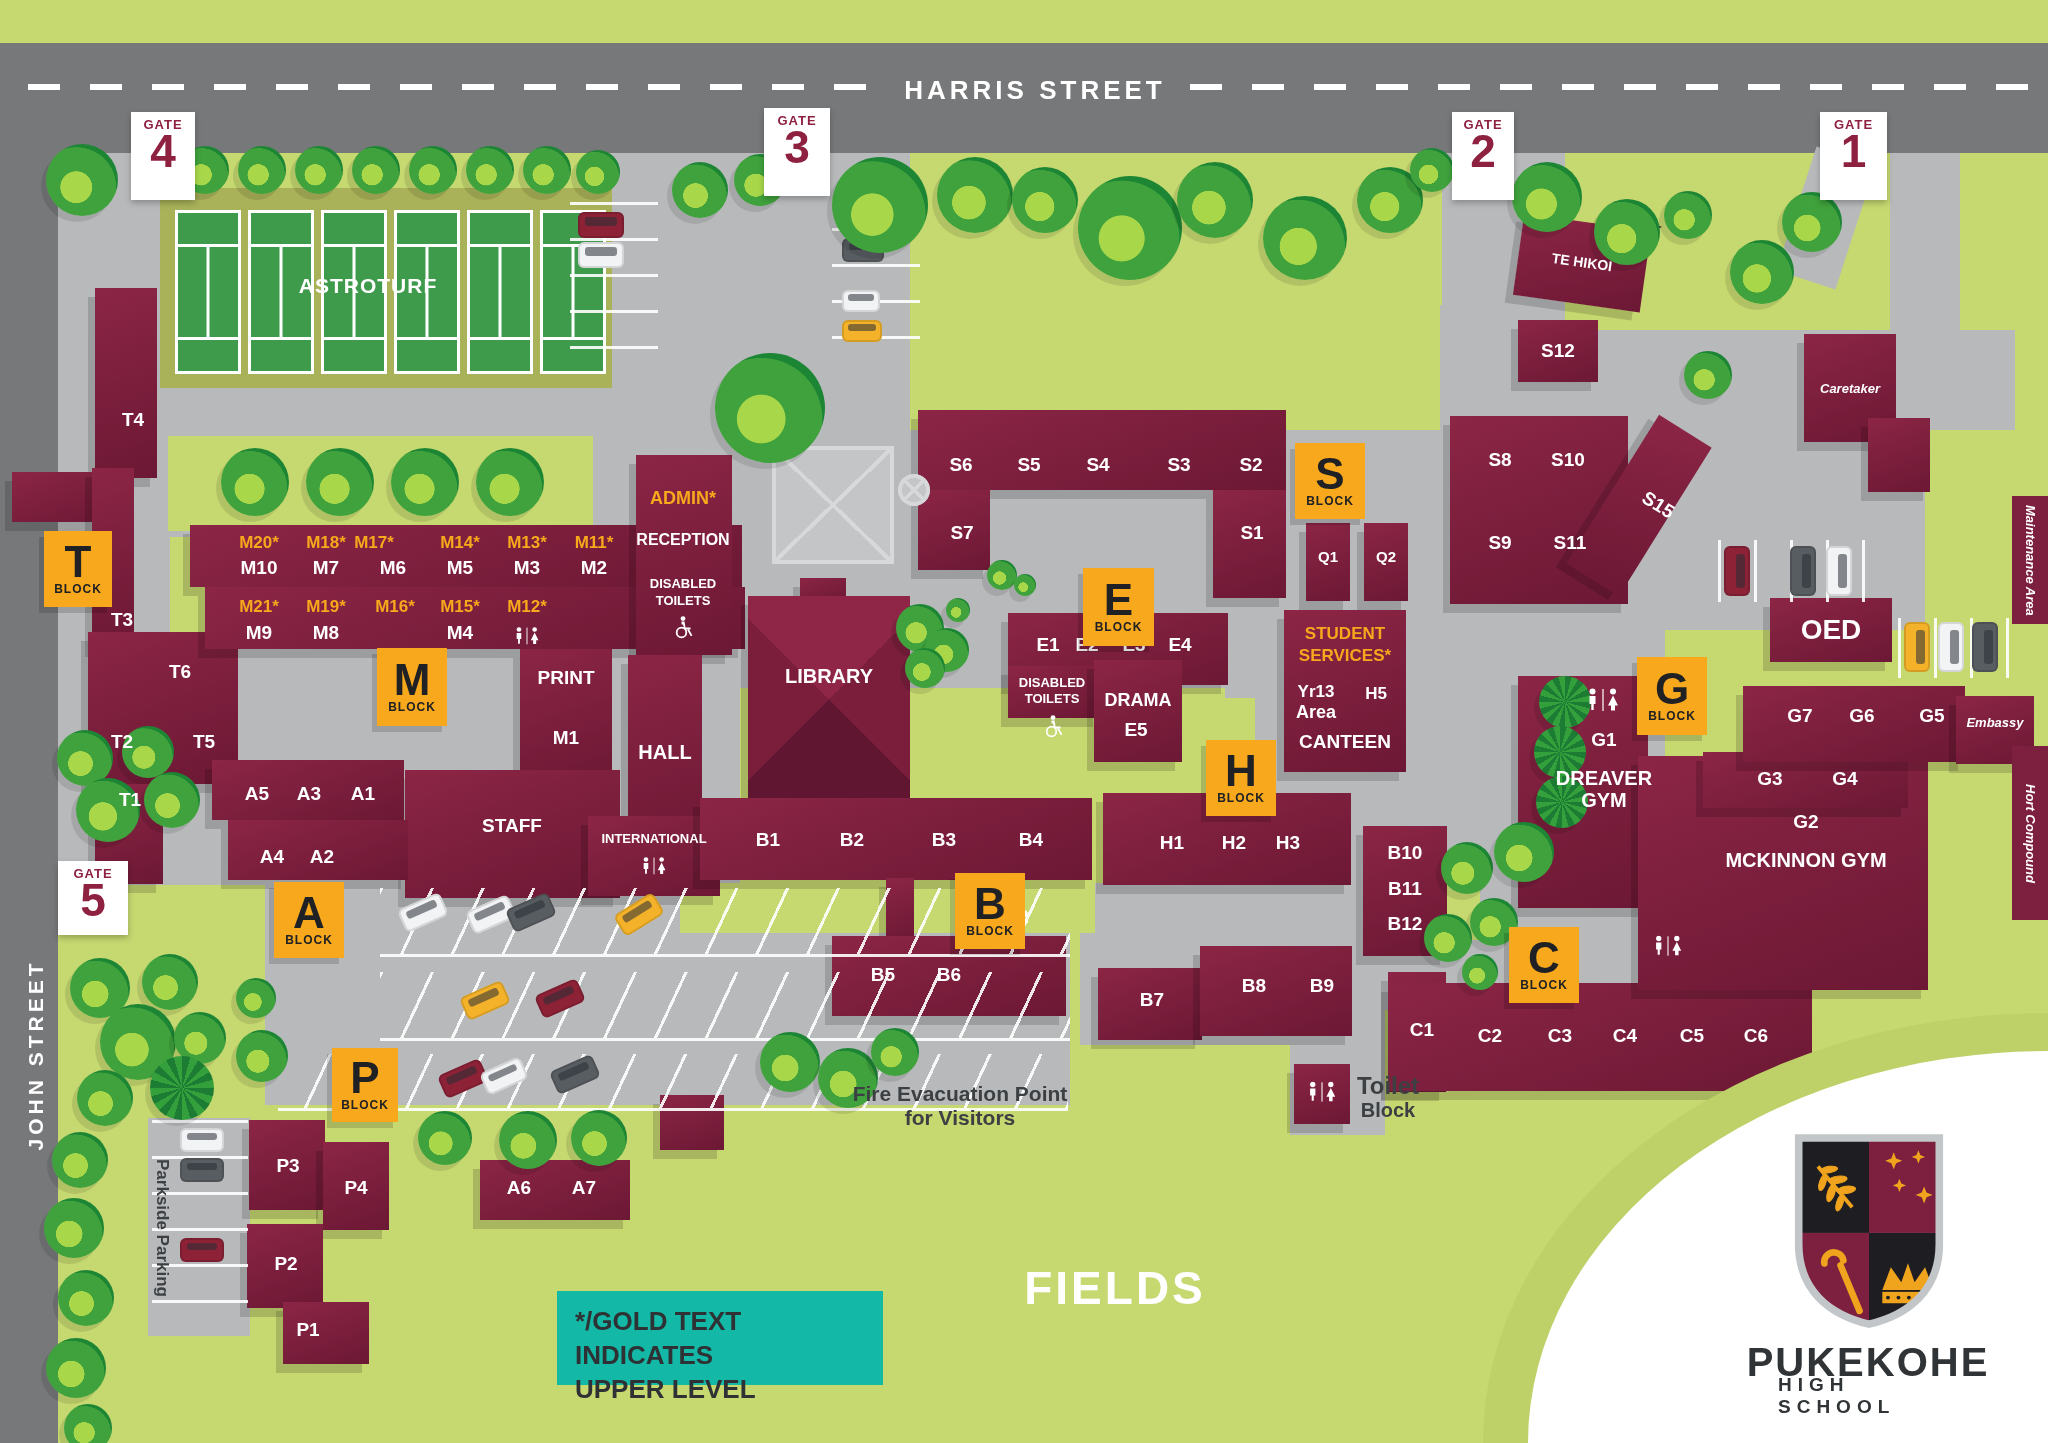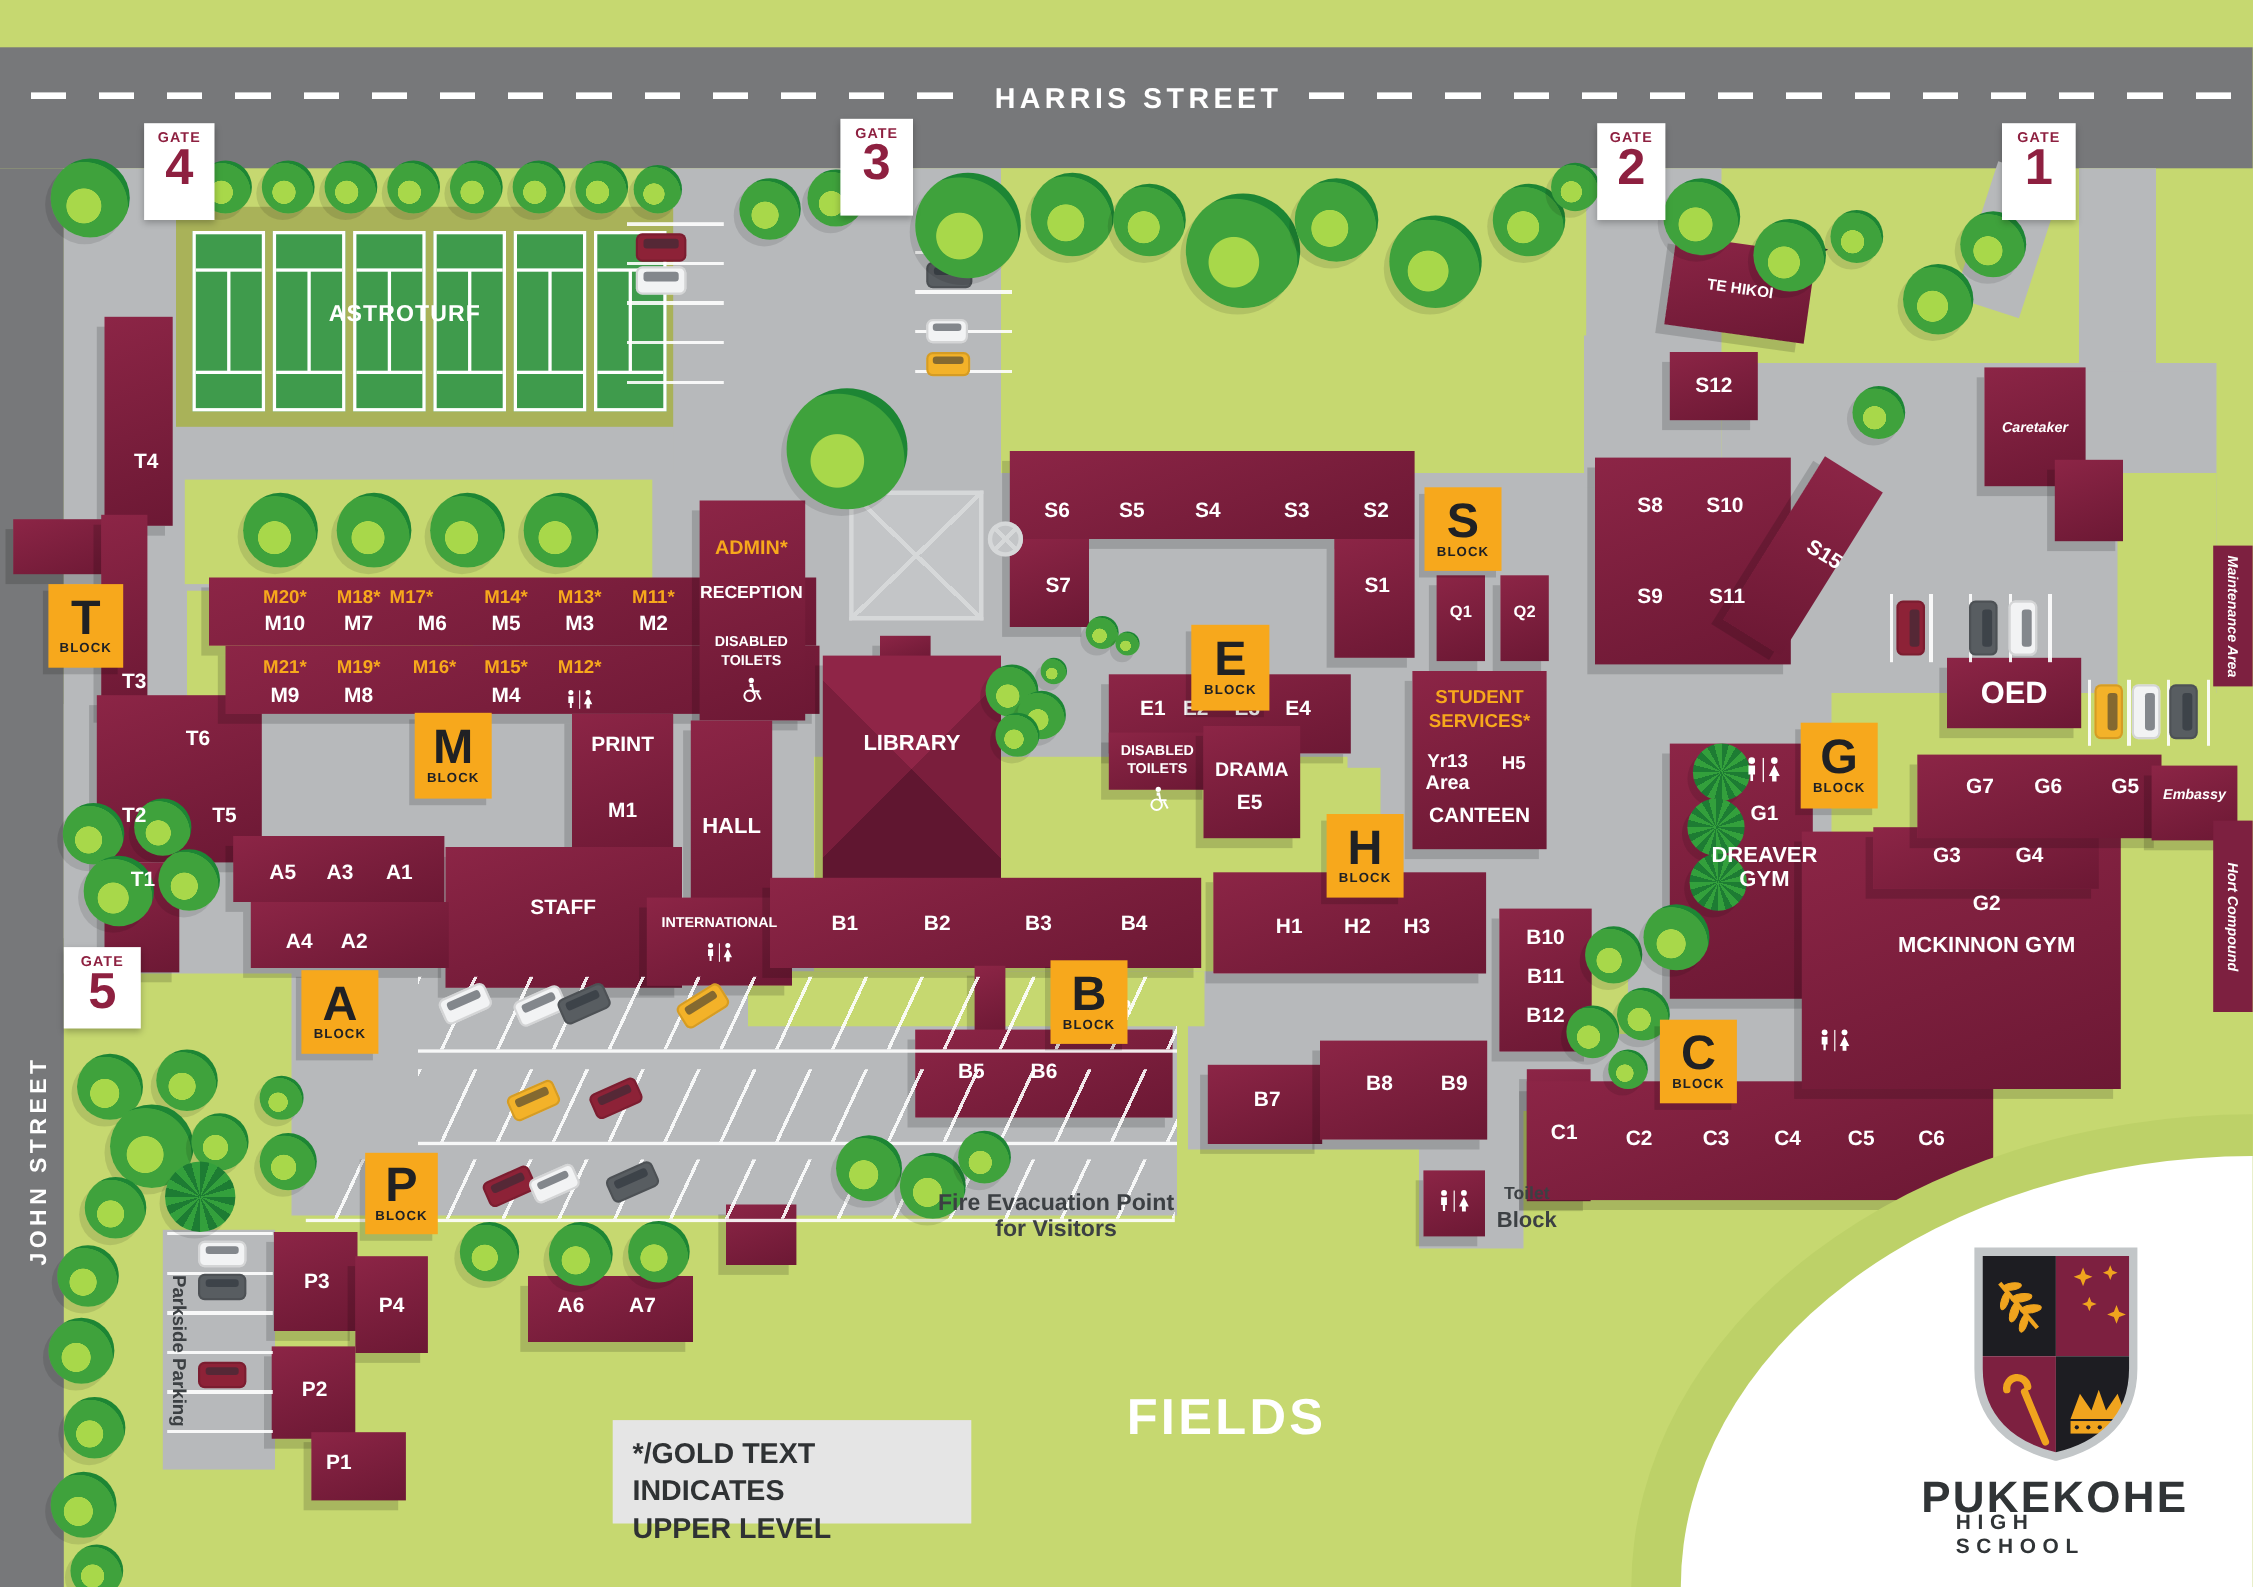--- a/index.html
+++ b/index.html
@@ -39,21 +39,21 @@
       linear-gradient(#fff,#fff) left 0 top 20%/100% 3px no-repeat,
       linear-gradient(#fff,#fff) left 0 top 80%/100% 3px no-repeat,#3f9b4c;
       border:3px solid #fff;z-index:2;}
   .court::before{content:"";position:absolute;left:50%;top:20%;bottom:20%;width:3px;background:#fff;transform:translateX(-50%);}
   .courtyard{position:absolute;background:
       linear-gradient(to top right,transparent calc(50% - 2px),#d6d8d9 calc(50% - 2px) calc(50% + 2px),transparent 0),
       linear-gradient(to bottom right,transparent calc(50% - 2px),#d6d8d9 calc(50% - 2px) calc(50% + 2px),transparent 0),#c3c5c7;
       outline:4px solid #d6d8d9;outline-offset:-4px;z-index:2;}
   .icon{position:absolute;transform:translate(-50%,-50%);z-index:7;line-height:0;}
   .sidebox{position:absolute;background:#7d2040;color:#fff;z-index:4;display:flex;align-items:center;justify-content:center;}
-  .legend{position:absolute;background:#e5e5e5;color:#2f3234;font-weight:900;font-size:26px;line-height:1.3;padding:14px 18px;z-index:6;}
+  .legend{position:absolute;background:#14b8a6;color:#2f3234;font-weight:900;font-size:26px;line-height:1.3;padding:14px 18px;z-index:6;}
   .quarter-outer{position:absolute;right:0;bottom:0;width:565px;height:430px;background:#bdd168;border-top-left-radius:100% 100%;z-index:9;}
   .quarter{position:absolute;right:0;bottom:0;width:520px;height:392px;background:#fff;border-top-left-radius:100% 100%;z-index:10;}
   .logo-name{position:absolute;color:#303436;font-weight:900;font-size:40px;letter-spacing:2px;transform:translate(-50%,-50%);z-index:11;}
   .logo-sub{position:absolute;color:#303436;font-weight:800;font-size:19px;letter-spacing:6px;transform:translate(-50%,-50%);z-index:11;}
   .fields-lbl{position:absolute;color:#fff;font-weight:900;font-size:46px;letter-spacing:3px;transform:translate(-50%,-50%);z-index:6;}
 </style>
 </head>
 <body>
 
 <div class="road" style="left:0;top:43px;width:2048px;height:110px"></div>
@@ -250,21 +250,21 @@
 <div class="lbl" style="left:1405px;top:924px">B12</div>
 
 <div class="bld" style="left:1294px;top:1064px;width:56px;height:60px"></div>
 <div class="icon" style="left:1322px;top:1092px;width:30px"><svg viewBox="0 0 34 24" width="100%">
       <circle cx="6.5" cy="3.5" r="3" fill="#fff"></circle>
       <path d="M3.5,8 h6 v8 h-1.8 v6 h-2.4 v-6 H3.5 z" fill="#fff"></path>
       <rect x="16.4" y="1" width="1.2" height="22" fill="#fff"></rect>
       <circle cx="27" cy="3.5" r="3" fill="#fff"></circle>
       <path d="M27,7.5 l5,10 h-3 v5 h-4 v-5 h-3 z" fill="#fff"></path>
     </svg></div>
-<div class="lbl dark" style="left:1388px;top:1086px;font-size:16px">Toilet</div>
+<div class="lbl dark" style="left:1388px;top:1086px;font-size:24px">Toilet</div>
 <div class="lbl dark" style="left:1388px;top:1110px;font-size:20px">Block</div>
 
 <div class="bld" style="left:1388px;top:972px;width:58px;height:120px"></div>
 <div class="bld" style="left:1388px;top:983px;width:424px;height:108px"></div>
 <div class="lbl" style="left:1422px;top:1030px">C1</div>
 <div class="lbl" style="left:1490px;top:1036px">C2</div>
 <div class="lbl" style="left:1560px;top:1036px">C3</div>
 <div class="lbl" style="left:1625px;top:1036px">C4</div>
 <div class="lbl" style="left:1692px;top:1036px">C5</div>
 <div class="lbl" style="left:1756px;top:1036px">C6</div>

